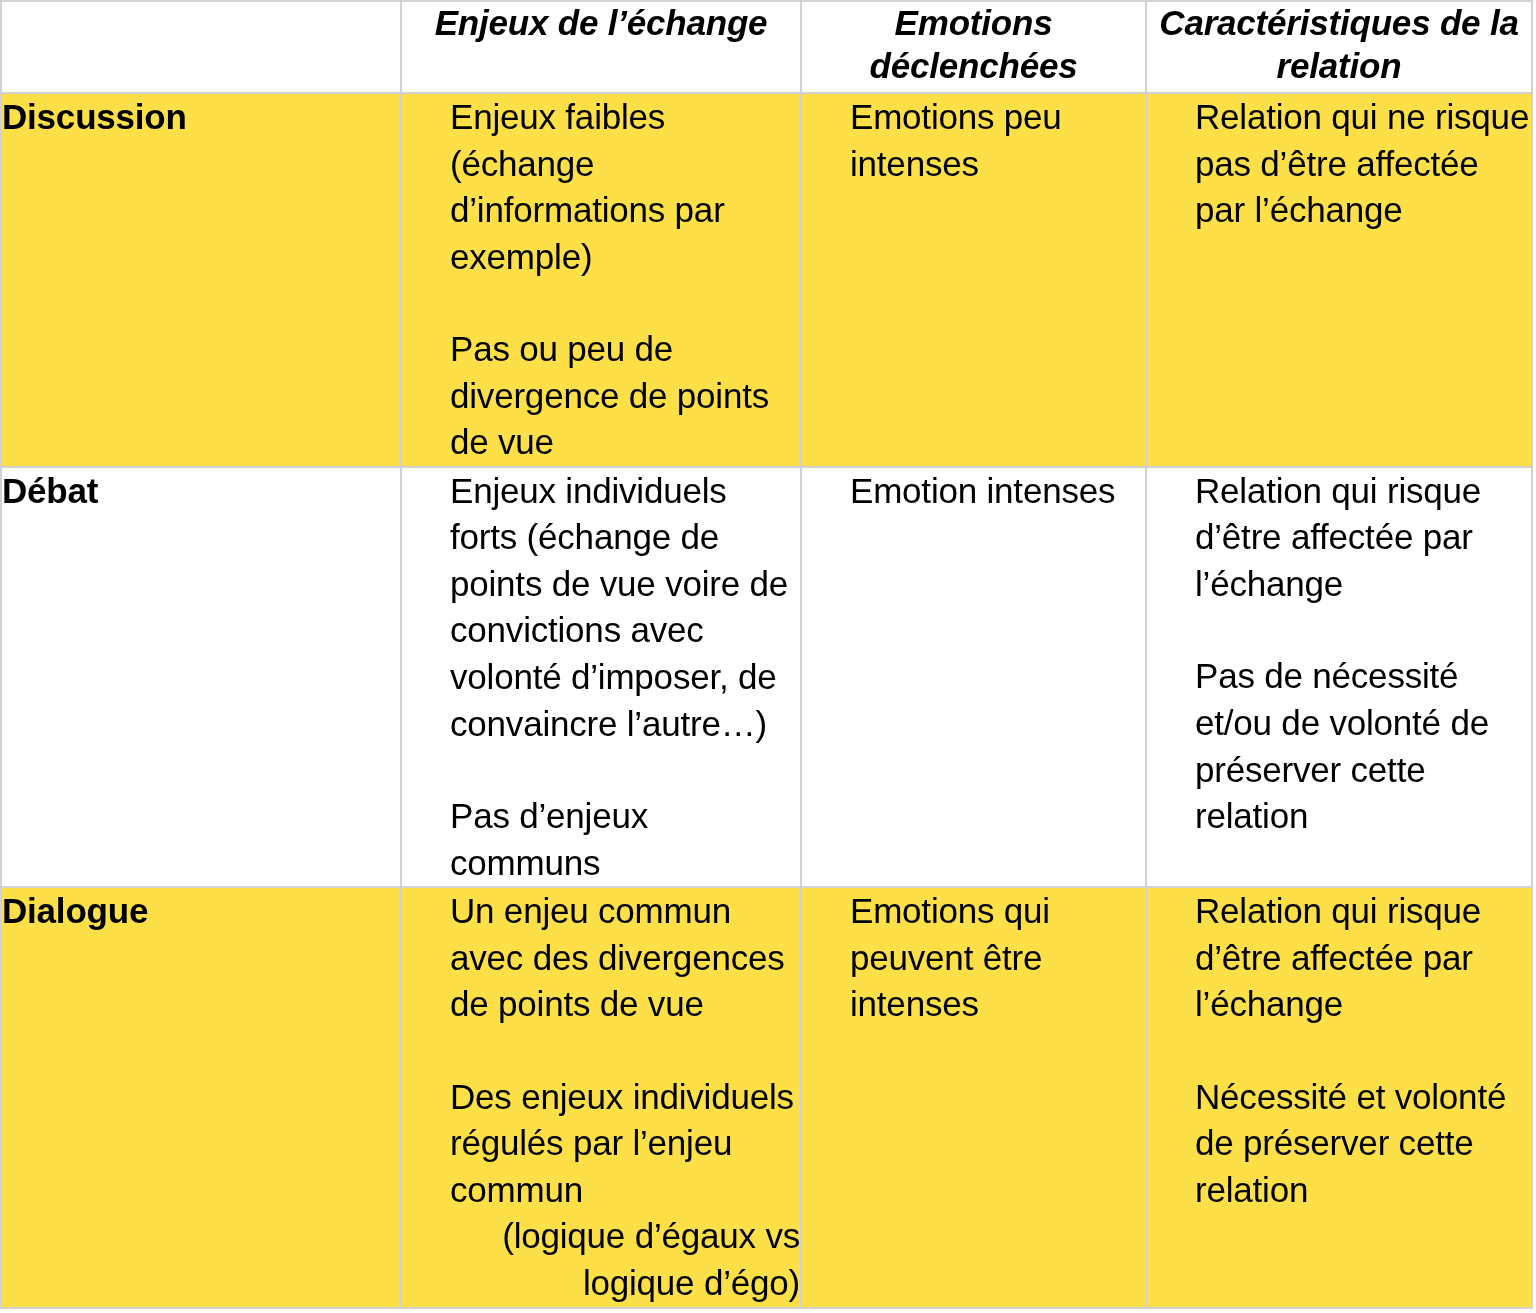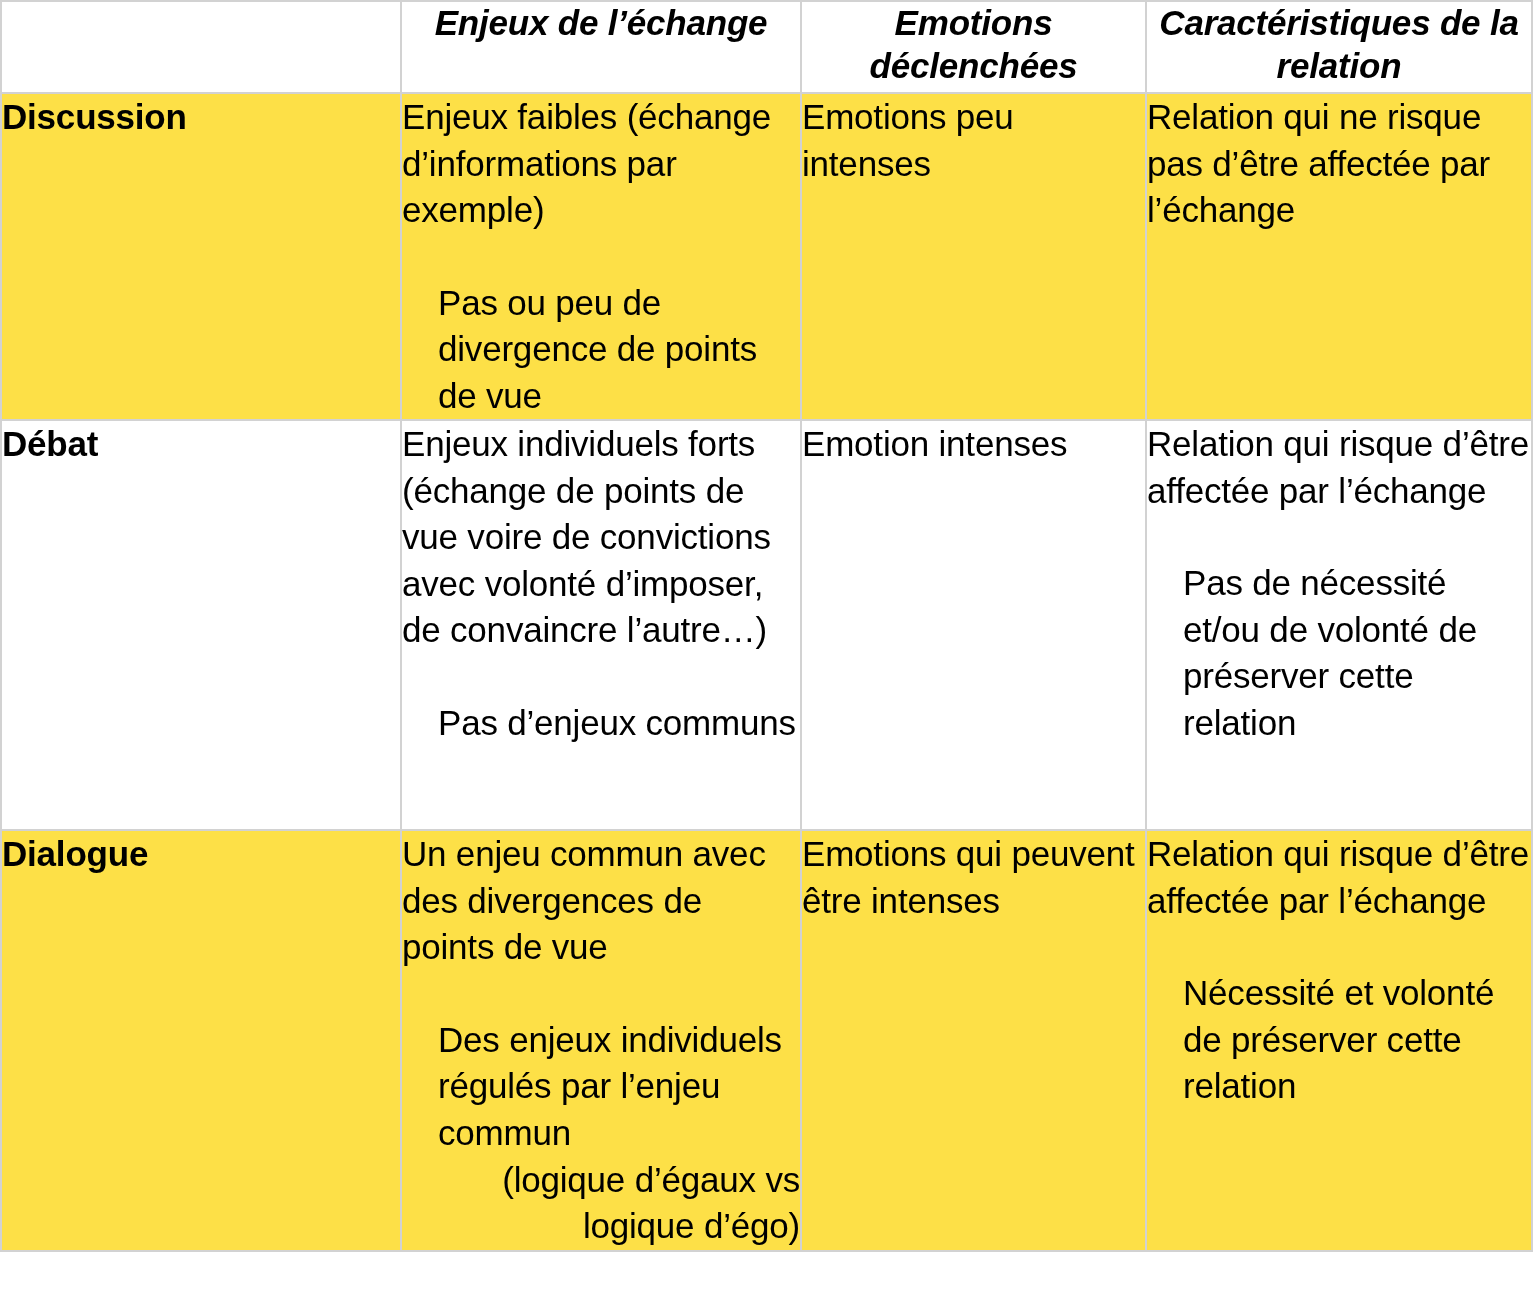--- a/index.html
+++ b/index.html
@@ -81,27 +81,26 @@
 
   tr.row-discussion td { height: 316px; }
   tr.row-debat      td { height: 408px; }
   tr.row-dialogue   td { height: 410px; }
 
   .para {
     margin: 0 0 0 0;
   }
   .para + .para {
     margin-top: 46px;
-    margin-left: 36px;
   }
   .para.tight + .para.tight {
     margin-top: 0;
     text-align: right;
   }
-  .cell-body .para { max-width: 100%; }
+  .cell-body .para { max-width: 100%; padding-left: 48px; }
 </style>
 </head>
 <body>
 
 <div class="table-wrap">
   <table class="comparison-table">
     <colgroup>
       <col class="col-label">
       <col class="col-enjeux">
       <col class="col-emotion">

